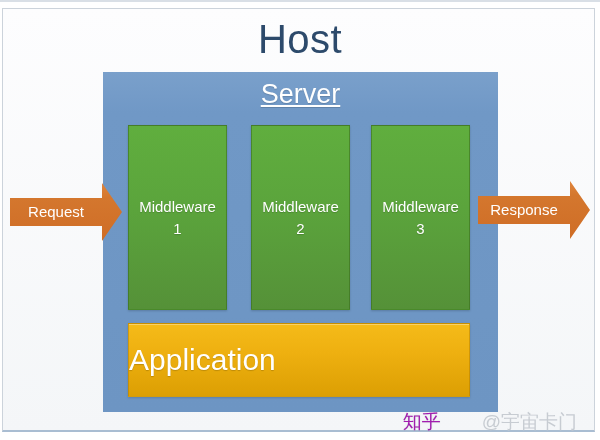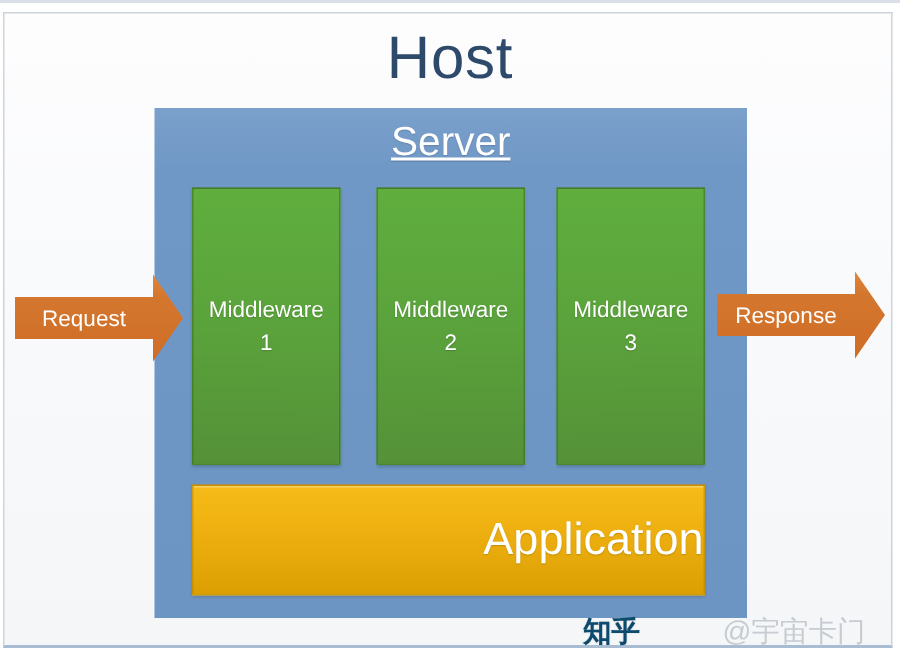--- a/index.html
+++ b/index.html
@@ -84,21 +84,21 @@
   .application-box {
     position: absolute;
     left: 128px; top: 323px;
     width: 342px; height: 74px;
     background: linear-gradient(180deg, #f5bb19 0%, #eeb010 40%, #dc9f03 100%);
     border: 1px solid rgba(170,120,0,0.45);
     box-sizing: border-box;
     box-shadow: inset 0 1px 0 rgba(255,255,255,0.35), 0 1px 2px rgba(0,0,0,0.15);
     display: flex;
     align-items: center;
-    justify-content: flex-end;
+    justify-content: flex-start;
     color: #ffffff;
     font-size: 30px;
     text-shadow: 0 1px 1px rgba(0,0,0,0.18);
   }
   .arrow {
     position: absolute;
   }
   .arrow-request { left: 10px; top: 182px; }
   .arrow-response { left: 477px; top: 180px; }
   .arrow text {
@@ -109,24 +109,24 @@
   .watermark {
     position: absolute;
     top: 411px;
     right: 7px;
     font-size: 19px;
     line-height: 22px;
     white-space: nowrap;
     font-family: "Liberation Sans", "DejaVu Sans", sans-serif;
   }
   .watermark .brand {
-    color: #0c4a6e;
-    font-weight: bold;
+    color: #a21caf;
+    font-weight: normal;
     text-shadow: 0 0 1px rgba(160,168,178,0.6);
-    margin-right: 19px;
+    margin-right: 5px;
   }
   .watermark .handle {
     color: #c7ccd2;
     margin-left: 36px;
   }
 </style>
 </head>
 <body>
 
 <div class="canvas">

